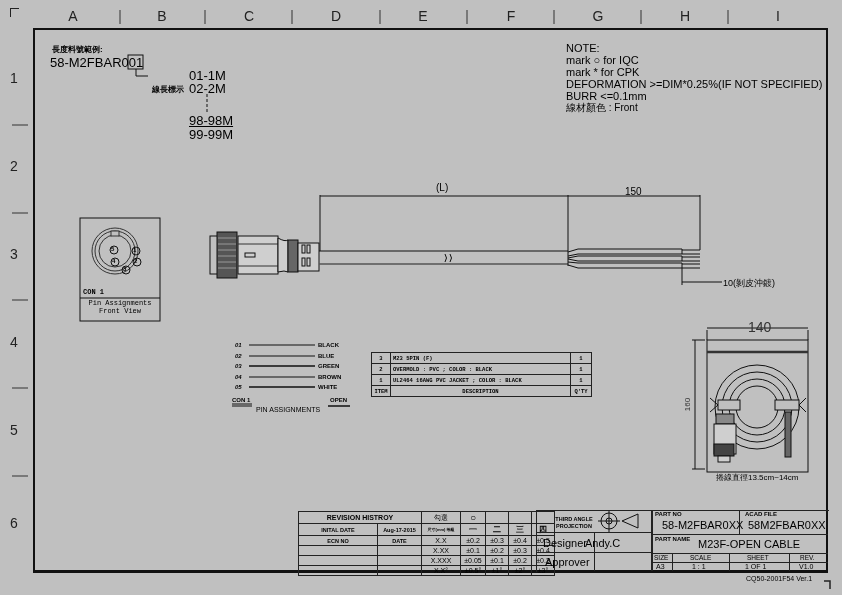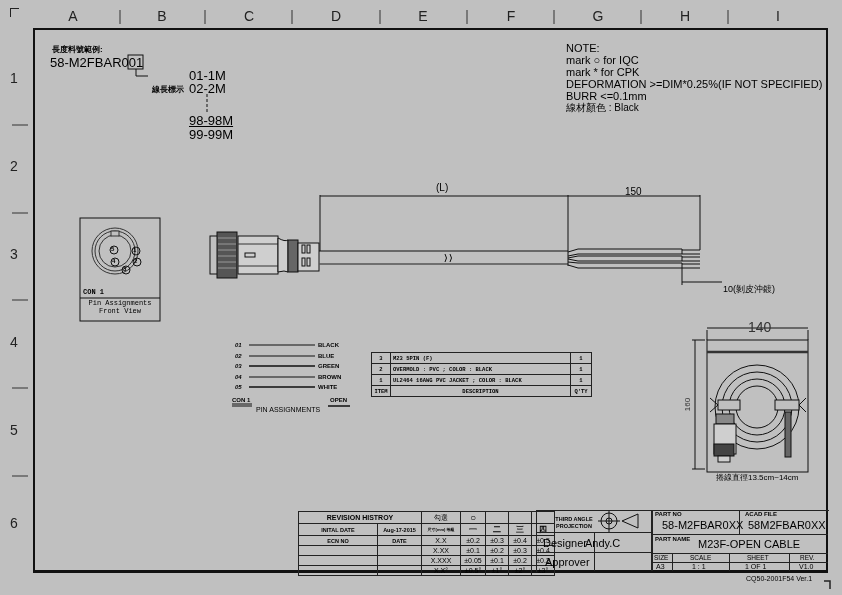--- a/index.html
+++ b/index.html
@@ -176,37 +176,37 @@
 <div class="abs" style="left:189px;top:81px;font-size:13px;">02-2M</div>
 <div class="abs" style="left:189px;top:113px;font-size:13px;text-decoration:underline;">98-98M</div>
 <div class="abs" style="left:189px;top:127px;font-size:13px;">99-99M</div>
 
 <div class="abs" style="left:566px;top:42px;font-size:11px;line-height:12px;">
   <div>NOTE:</div>
   <div>mark ○ for IQC</div>
   <div>mark * for CPK</div>
   <div>DEFORMATION   &gt;=DIM*0.25%(IF NOT SPECIFIED)</div>
   <div>BURR &lt;=0.1mm</div>
-  <div style="font-size:10px">線材顏色 : Black</div>
+  <div style="font-size:10px">線材顏色 : Front</div>
 </div>
 
 <div class="abs tiny" style="left:111px;top:246px;">5</div>
 <div class="abs tiny" style="left:133px;top:247px;">1</div>
 <div class="abs tiny" style="left:134px;top:258px;">2</div>
 <div class="abs tiny" style="left:123px;top:266px;">3</div>
 <div class="abs tiny" style="left:112px;top:258px;">4</div>
 <div class="abs" style="left:83px;top:288px;font-size:7px;font-family:'Liberation Mono',monospace;font-weight:bold;">CON 1</div>
 <div class="abs" style="left:80px;top:299px;width:80px;text-align:center;font-size:7px;font-family:'Liberation Mono',monospace;line-height:8px;">
   <div>Pin Assignments</div>
     <div>Front View</div>
 </div>
 
 <div class="abs" style="left:436px;top:182px;font-size:10px;">(L)</div>
 <div class="abs" style="left:625px;top:186px;font-size:10px;">150</div>
-<div class="abs" style="left:723px;top:277px;font-size:9px;margin-top:6px;">10(剝皮沖鍍)</div>
+<div class="abs" style="left:723px;top:277px;font-size:9px;">10(剝皮沖鍍)</div>
 
 <div class="abs" style="left:235px;top:340px;font-size:6px;font-weight:bold;font-style:italic;line-height:10.5px;">
   <div>01</div>
     <div>02</div>
   <div>03</div>
     <div>04</div>
   <div>05</div>
 </div>
 <div class="abs" style="left:318px;top:340px;font-size:6px;font-weight:bold;line-height:10.5px;">
   <div>BLACK</div>

